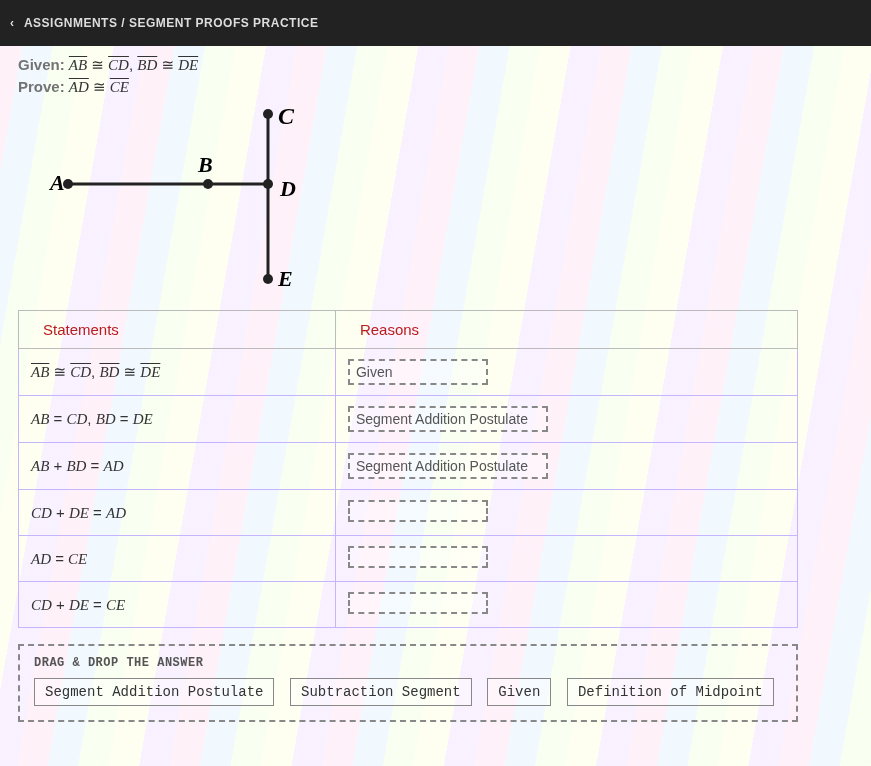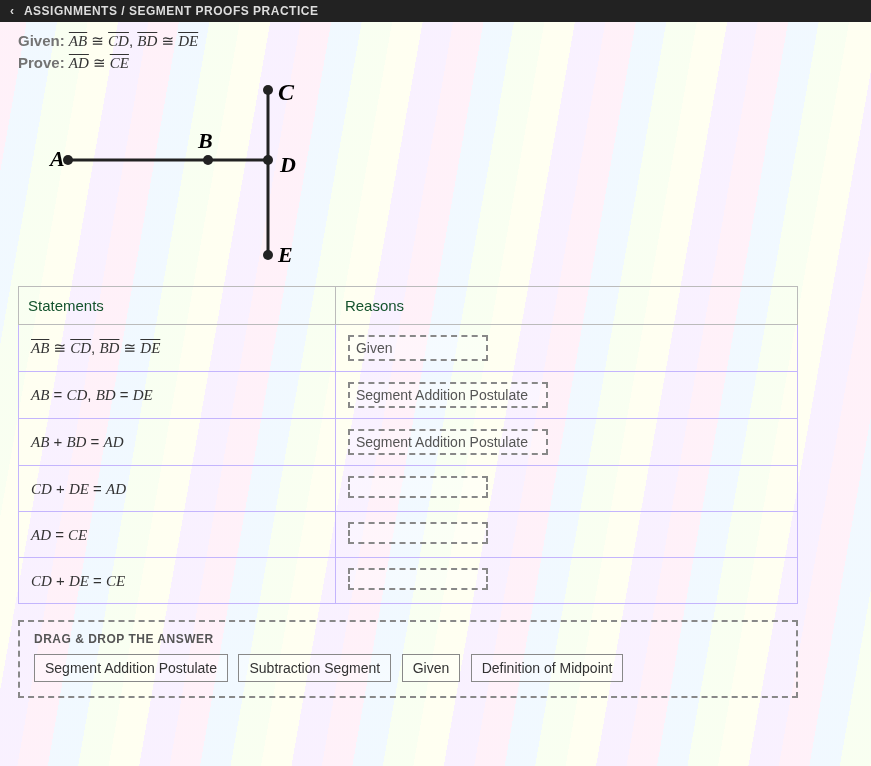--- a/index.html
+++ b/index.html
@@ -25,21 +25,21 @@
     pointer-events:none;
     z-index:0;
   }
   .topbar {
     position:relative;
     z-index:1;
     background:#222;
     color:#ddd;
     font-weight:bold;
     font-size:12px;
-    padding:4px 10px;
+    padding:16px 10px;
     letter-spacing:.5px;
   }
   .topbar .chev { margin-right:6px; }
   .content { position:relative; z-index:1; padding: 10px 18px 0 18px; }
   .given-prove { font-size:15px; color:#333; margin-bottom:4px; }
   .given-prove b { color:#737373; }
   .seg { text-decoration: overline; font-style: italic; font-family: 'Times New Roman', serif; }
   .mth { font-style: italic; font-family: 'Times New Roman', serif; }
   .diagram { margin: 8px 0 12px 20px; }
 
@@ -50,42 +50,43 @@
     background: rgba(255,255,255,0.0);
   }
   table.proof td {
     border:1px solid #c4b5fd;
     padding:10px 12px;
     font-size:15px;
     vertical-align: middle;
   }
   table.proof th {
     border:1px solid #bbb;
-    padding:10px 9px;
+    padding:10px 24px;
     font-size:15px;
     text-align:left;
     font-weight:normal;
-    color:#14532d;
+    color:#b91c1c;
   }
   .dropslot {
     display:inline-block;
     min-width:140px;
     min-height:22px;
     padding:3px 6px;
     border:2px dashed #888;
     color:#555;
     font-size:14px;
     background: rgba(255,255,255,.3);
   }
   .dropslot.wide { min-width:200px; }
   .dragbank {
     margin-top:16px;
     width:780px;
     border:2px dashed #888;
     padding:10px 14px 14px 14px;
+    font-family:Liberation Mono, monospace;
   }
   .dragbank .title {
     font-size:12px;
     font-weight:bold;
     color:#555;
     letter-spacing:.5px;
     margin-bottom:8px;
   }
   .chip {
     display:inline-block;

